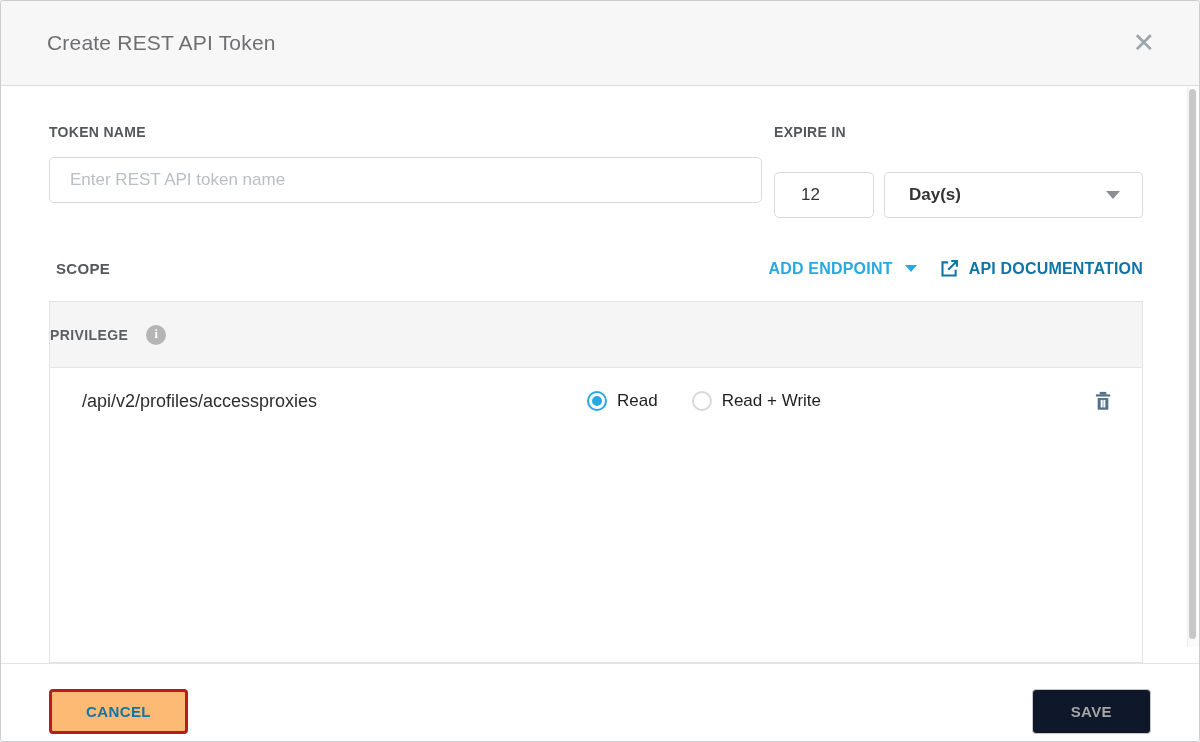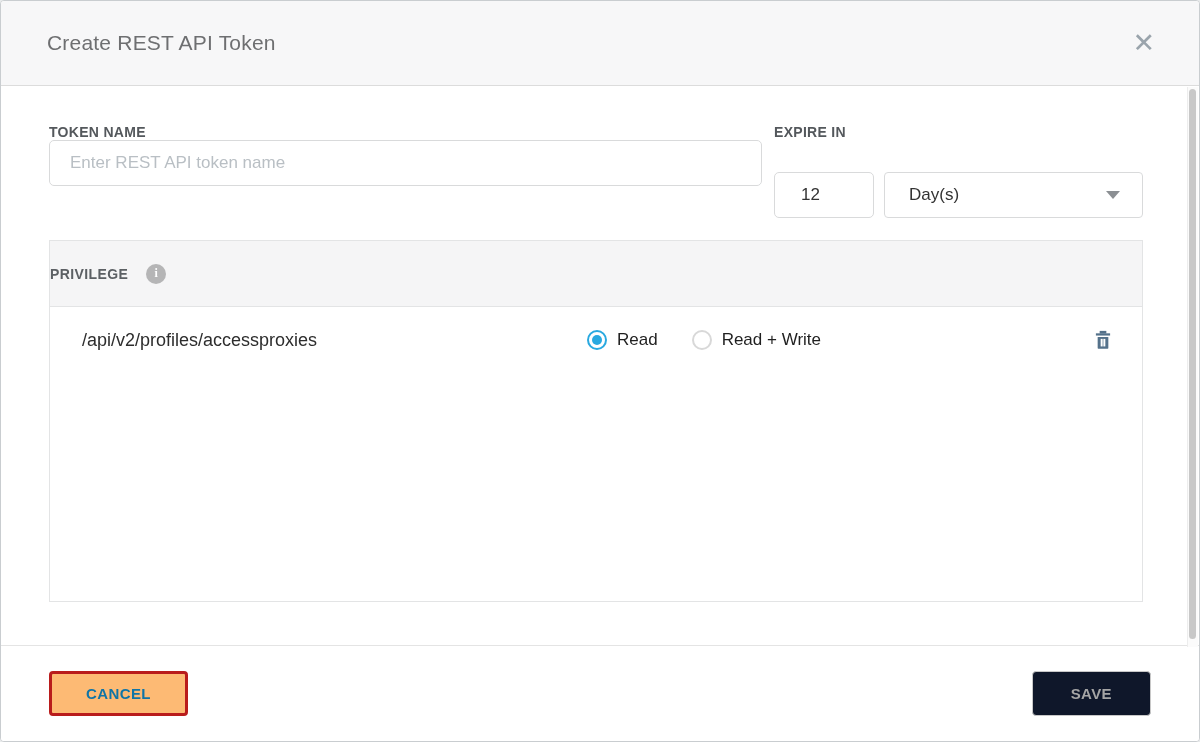--- a/index.html
+++ b/index.html
@@ -20,36 +20,36 @@
   .close-btn {
     background:none; border:none; cursor:pointer;
     font-size:27px; color:#9aa4ac; font-weight:300; line-height:1;
     padding:4px 8px;
   }
   
   .modal-body { flex:1 1 auto; position:relative; padding:38px 56px 0 48px; background:#fff; }
   .form-row { display:flex; }
   .field-label {
     font-size:14px; font-weight:700; color:#54585c; letter-spacing:0.3px;
-    display:block;
+    margin-bottom:17px; display:block;
   }
   .token-group { width:713px; }
   .expire-group { margin-left:12px; flex:1; }
   .expire-inputs { display:flex;margin-top:32px; }
   .text-input {
     height:46px; border:1px solid #d9dadb; border-radius:5px;
     font-size:17px; color:#333; padding:0 20px; outline:none; width:100%;
     font-family:"Liberation Sans","DejaVu Sans",sans-serif; background:#fff;
   }
   .text-input::placeholder { color:#b9bfc4; }
   .num-input { width:100px; flex:0 0 100px; padding:0 0 0 26px; }
   .select-box {
     margin-left:10px; flex:1; height:46px; border:1px solid #d9dadb; border-radius:4px;
     display:flex; align-items:center; justify-content:space-between;
-    padding:0 22px 0 24px; font-size:17px; color:#333; cursor:pointer; background:#fff;
+    padding:0 22px 0 24px; font-size:17px; color:#333; cursor:pointer; background:#fff;font-weight:bold;
   }
   .caret-down {
     width:0; height:0; border-left:7px solid transparent; border-right:7px solid transparent;
     border-top:8px solid #8b8f93;
   }
   
   .scope-row { display:flex; align-items:center; justify-content:space-between; margin-top:40px; }
   .scope-label { margin:0 0 0 7px; font-size:15px; }
   .scope-links { display:flex; align-items:center; }
   .link-btn {
@@ -140,20 +140,39 @@
         <div class="expire-inputs">
           <input class="text-input num-input" type="text" value="12" style="">
           <div class="select-box">
             <span>Day(s)</span>
             <span class="caret-down"></span>
           </div>
         </div>
       </div>
     </div>
 
+    <div class="scope-row">
+      <span class="field-label scope-label">SCOPE</span>
+      <div class="scope-links">
+        <button class="link-btn add-endpoint">
+          <span>ADD ENDPOINT</span>
+          <span class="caret-cyan"></span>
+        </button>
+        <button class="link-btn api-doc">
+          <span class="ext-icon">
+            <svg width="21" height="21" viewBox="0 0 24 24" fill="none" stroke="#1074a6" stroke-width="2.4">
+              <path d="M19 13.5V20H4V5h6.5"></path>
+              <path d="M14 3.5h6.5V10"></path>
+              <path d="M20 4l-9.5 9.5"></path>
+            </svg>
+          </span>
+          <span>API DOCUMENTATION</span>
+        </button>
+      </div>
+    </div>
 
     <div class="scope-table">
       <div class="table-header">
         <div class="th th-privilege">
           <span>PRIVILEGE</span>
           <span class="info-icon">i</span>
         </div>
         <div></div>
       </div>
       <div class="table-row">

